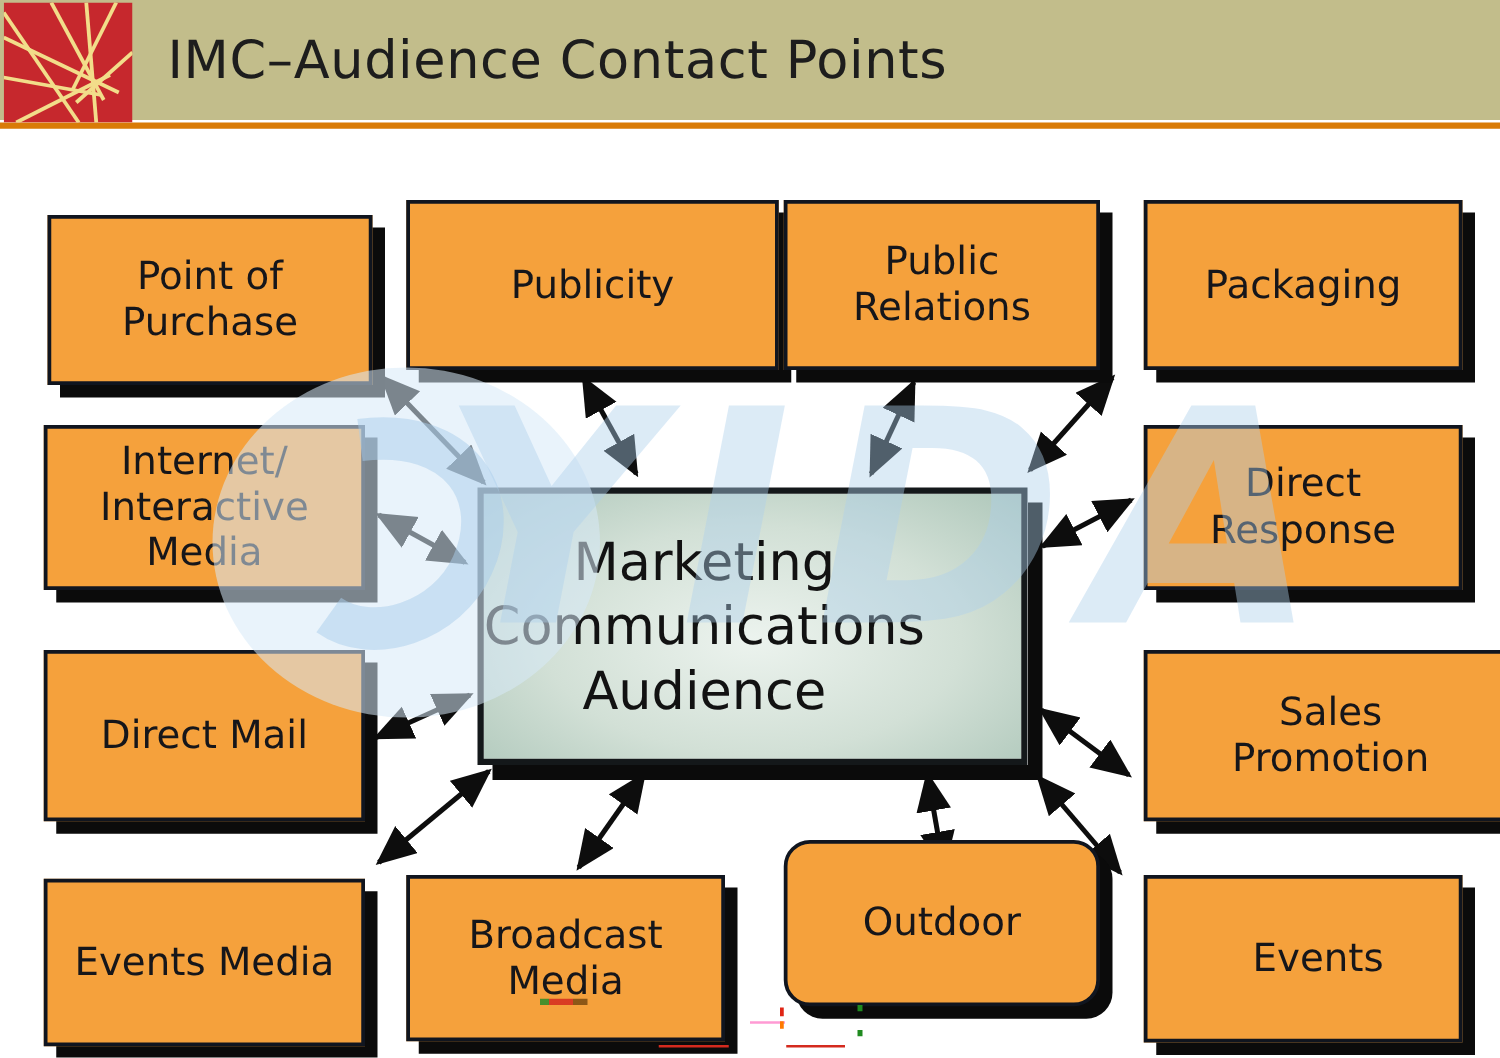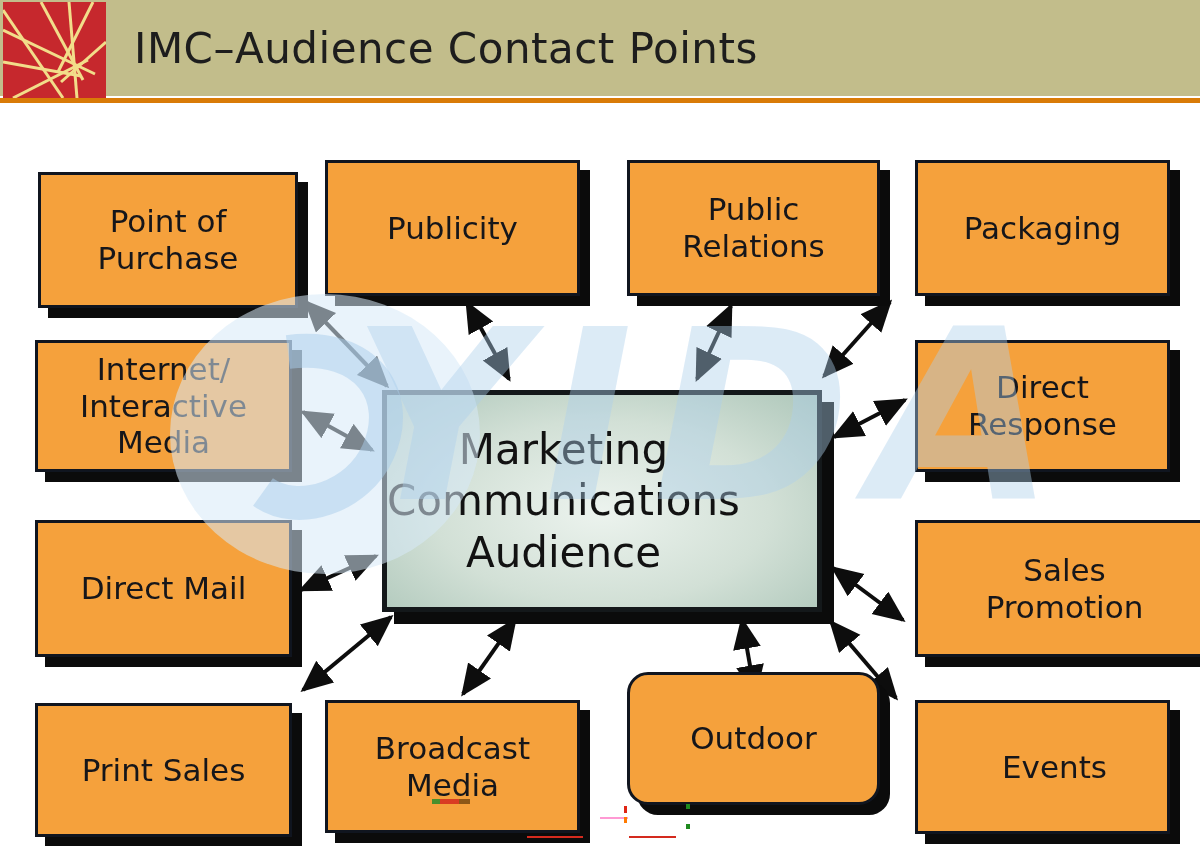--- a/index.html
+++ b/index.html
@@ -31,21 +31,21 @@
     position:absolute;box-sizing:border-box;
     background:#f5a13c;border:3px solid #10151f;
     box-shadow:10px 10px 0 #0b0b0b;
     display:flex;align-items:center;justify-content:center;
     text-align:center;z-index:3;
   }
   .node-label{
     font-size:31px;color:#16161a;line-height:1.18;white-space:pre-line;
   }
   .n0{left:38px;top:160px;width:260px;height:136px;margin-top:12px;}
-  .n1{left:325px;top:160px;width:255px;height:136px;}
+  .n1{left:325px;top:160px;width:298px;height:136px;}
   .n2{left:627px;top:160px;width:253px;height:136px;}
   .n3{left:915px;top:160px;width:255px;height:136px;justify-content:center;}
   .n4{left:35px;top:340px;width:257px;height:132px;}
   .n5{left:915px;top:340px;width:255px;height:132px;align-items:center;}
   .n6{left:35px;top:520px;width:257px;height:137px;}
   .n7{left:915px;top:520px;width:299px;height:137px;}
   .n8{left:35px;top:703px;width:257px;height:134px;}
   .n9{left:325px;top:700px;width:255px;height:133px;}
   .n10{left:627px;top:672px;width:253px;height:133px;border-radius:21px;}
   .n11{left:915px;top:700px;width:255px;height:134px;padding-left:24px;}
@@ -156,21 +156,21 @@
 Response</span>
 </div>
 <div class="node n6">
   <span class="node-label">Direct Mail</span>
 </div>
 <div class="node n7">
   <span class="node-label">Sales
 Promotion</span>
 </div>
 <div class="node n8">
-  <span class="node-label">Print Sales</span>
+  <span class="node-label">Events Media</span>
 </div>
 <div class="node n9">
   <span class="node-label">Broadcast
 Media</span>
 </div>
 <div class="node n10">
   <span class="node-label">Outdoor</span>
 </div>
 <div class="node n11">
   <span class="node-label">Events</span>

